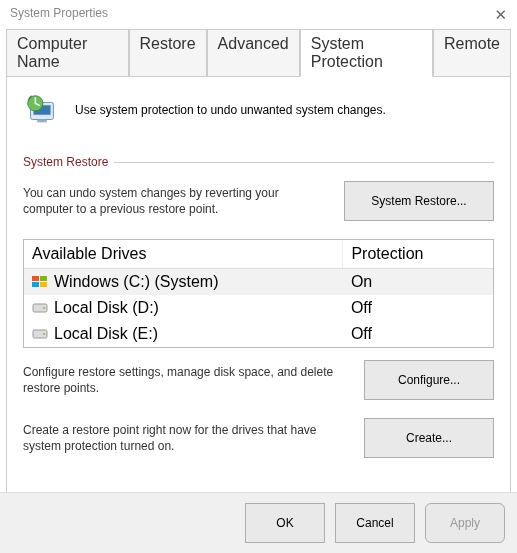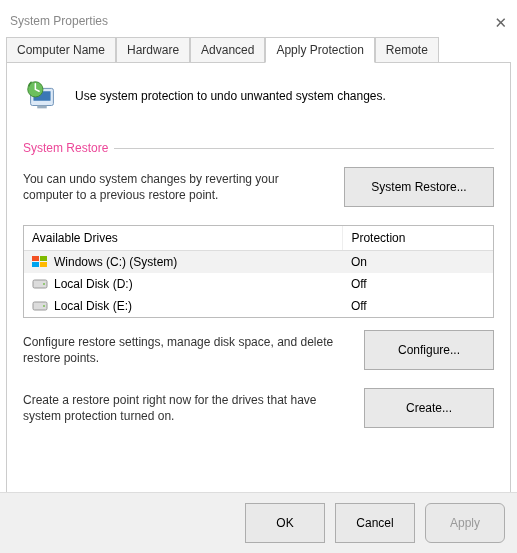--- a/index.html
+++ b/index.html
@@ -12,36 +12,35 @@
     width: 517px;
     height: 553px;
     overflow: hidden;
   }
   .titlebar {
     display: flex;
     justify-content: space-between;
     padding: 6px 10px 4px 10px;
     color: #888;
     font-size: 12px;
-    margin-top: 8px;
   }
   .titlebar .close { font-size: 15px; font-weight: 300; color: #666; cursor: default; }
   .tabs {
     display: flex;
     padding: 0 6px;
     position: relative;
     top: 1px;
   }
   .tab {
     padding: 5px 10px;
     border: 1px solid #ccc;
     border-bottom: none;
     background: #f5f5f5;
     margin-right: 0px;
-    font-size: 12px;
+    font-size: 16px;
     color: #333;
     cursor: default;
     position: relative;
   }
   .tab.active {
     background: #fff;
     border-bottom: 1px solid #fff;
     z-index: 2;
   }
   .tabpanel {
@@ -56,21 +55,21 @@
     display: flex;
     align-items: center;
     gap: 14px;
     margin-bottom: 26px;
   }
   .intro-icon { width: 38px; height: 38px; }
   .group-header {
     display: flex;
     align-items: center;
     margin: 10px 0 12px 0;
-    color: #ec4899;
+    color: #7f1d1d;
   }
   .group-header .line {
     flex: 1;
     height: 1px;
     background: #ccc;
     margin-left: 6px;
   }
   .row {
     display: flex;
     align-items: center;
@@ -85,21 +84,21 @@
     background: #e9e9e9;
     font: inherit;
     cursor: default;
     text-align: center;
   }
   .btn.small { min-width: 130px; }
   .tablewrap {
     border: 1px solid #bcbcbc;
     margin: 4px 0 12px 0;
   }
-  .tbl { width: 100%; border-collapse: collapse; font-size: 12px; }
+  .tbl { width: 100%; border-collapse: collapse; font-size: 16px; }
   .tbl th {
     text-align: left;
     font-weight: normal;
     padding: 5px 8px;
     border-bottom: 1px solid #ddd;
     border-right: 1px solid #eee;
     background: #fff;
   }
   .tbl th:last-child { border-right: none; }
   .tbl td { padding: 4px 8px; margin-top: 14px; }
@@ -122,23 +121,23 @@
 </head>
 <body>
 
 <div class="titlebar">
   <span>System Properties</span>
   <span class="close">✕</span>
 </div>
 
 <div class="tabs">
   <div class="tab">Computer Name</div>
-  <div class="tab">Hardware</div>
+  <div class="tab">Restore</div>
   <div class="tab">Advanced</div>
-  <div class="tab active">Apply Protection</div>
+  <div class="tab active">System Protection</div>
   <div class="tab">Remote</div>
 </div>
 
 <div class="tabpanel">
 
   <div class="intro">
     <svg class="intro-icon" viewBox="0 0 40 40">
       <rect x="8" y="12" width="24" height="18" rx="2" fill="#dce9f7" stroke="#6b8fb5"></rect>
       <rect x="11" y="15" width="18" height="10" fill="#3a77b5"></rect>
       <rect x="15" y="30" width="10" height="3" fill="#9aaec0"></rect>

